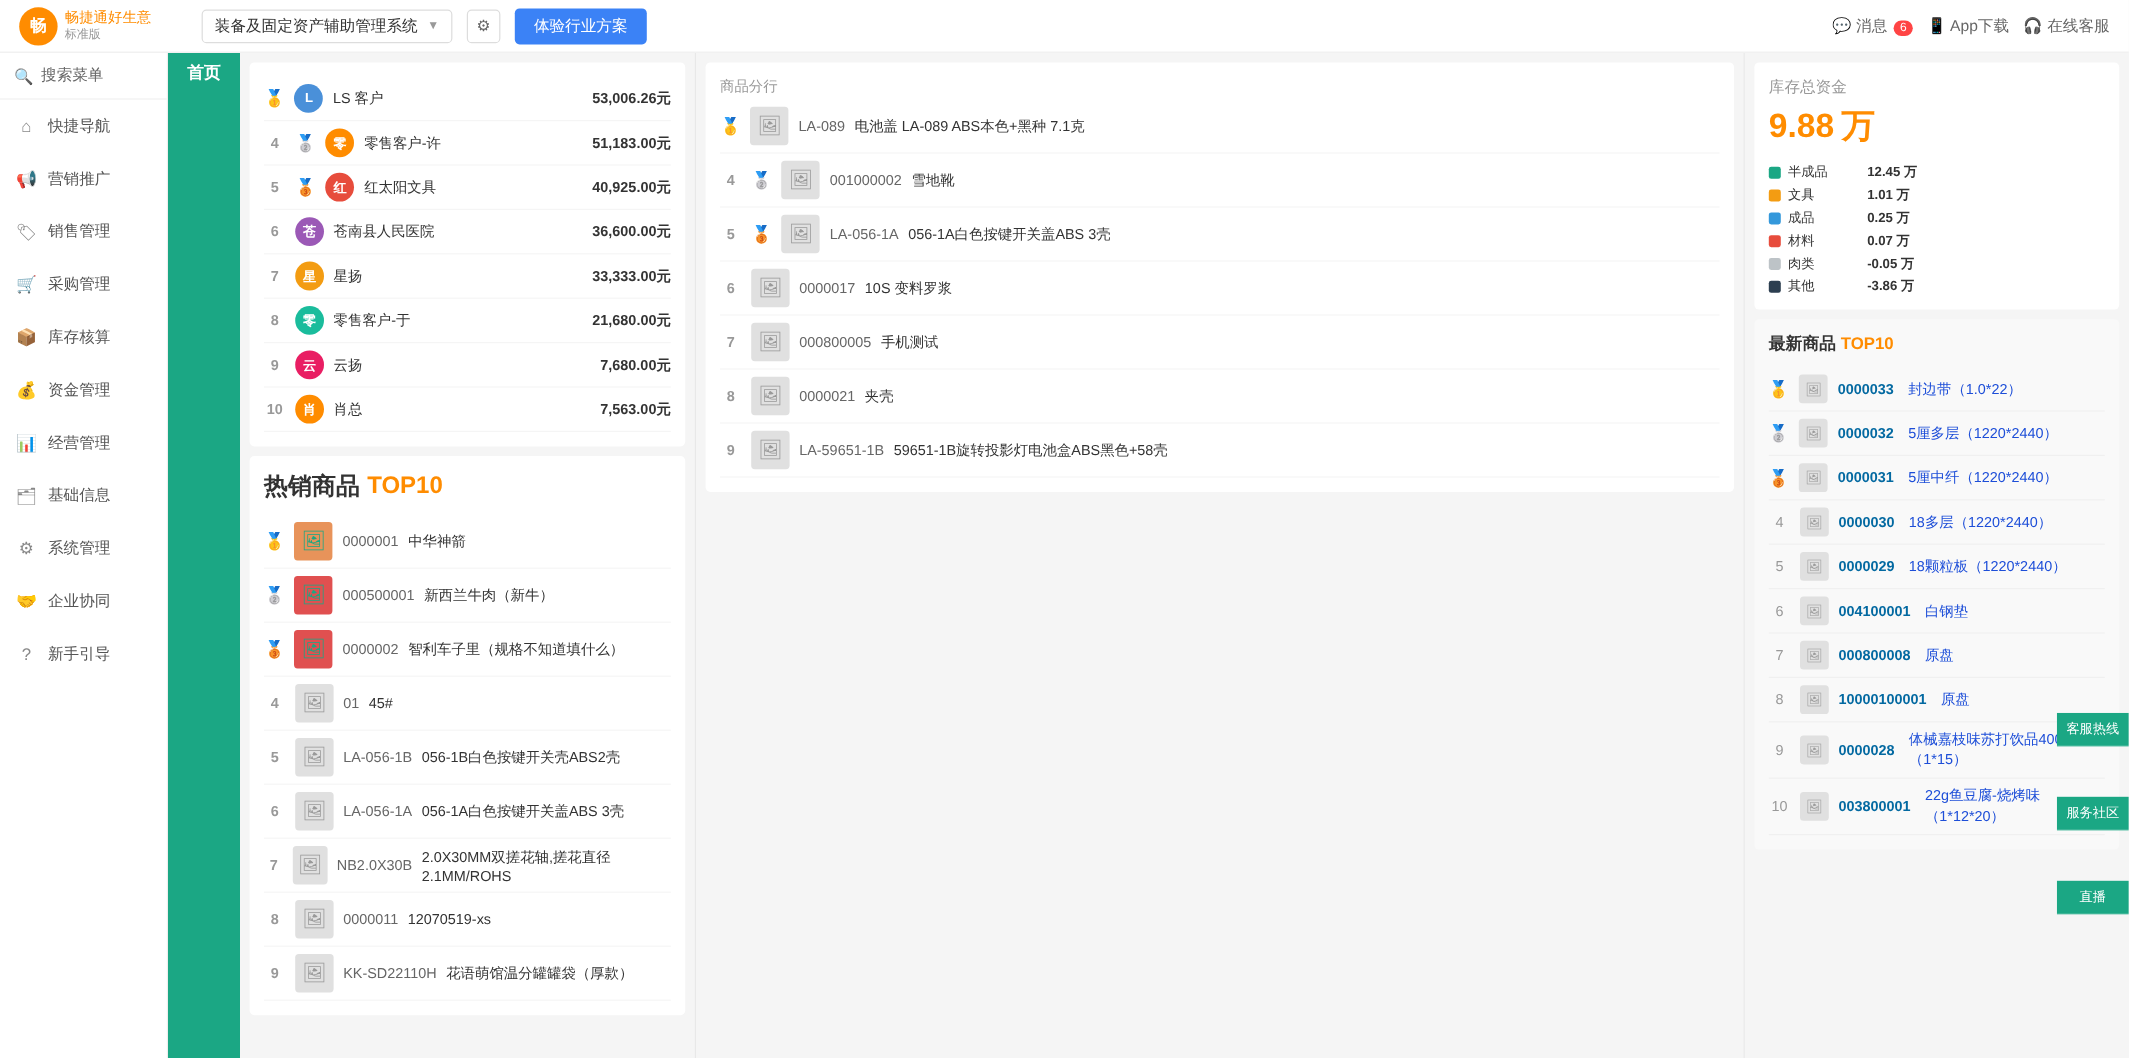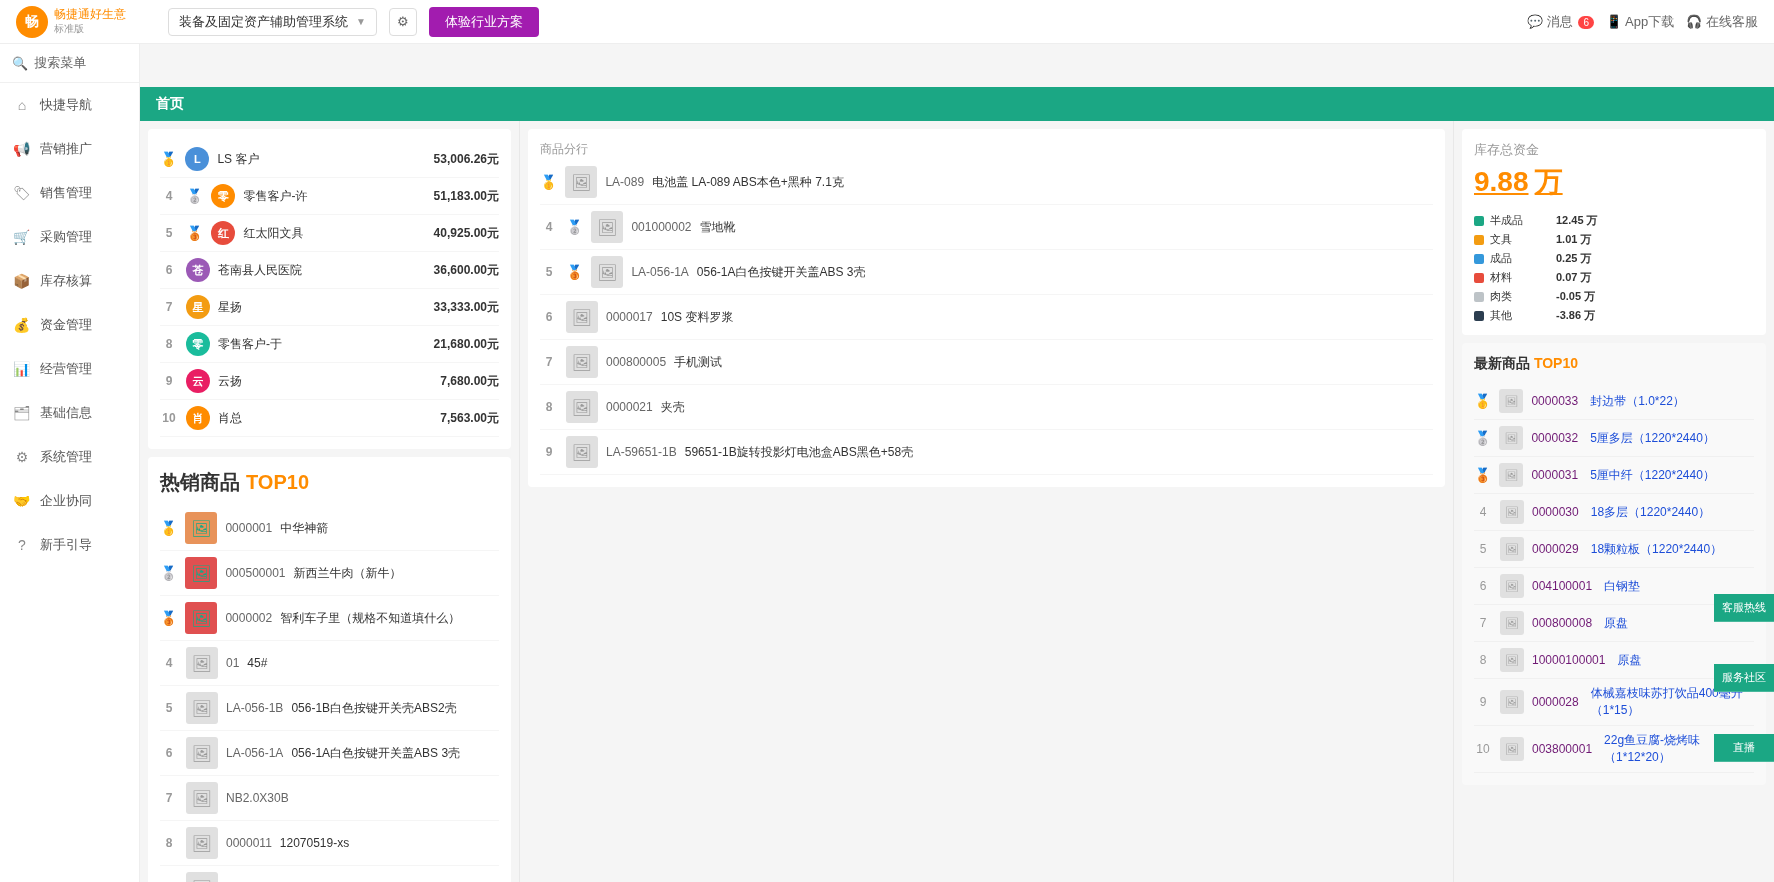--- a/index.html
+++ b/index.html
@@ -7,35 +7,35 @@
 
     
     .topbar { height: 44px; background: #fff; border-bottom: 1px solid #eee; display: flex; align-items: center; padding: 0 16px; gap: 12px; z-index: 10; }
     .topbar-logo { display: flex; align-items: center; gap: 6px; width: 140px; }
     .logo-icon { width: 32px; height: 32px; background: #ff8c00; border-radius: 50%; display: flex; align-items: center; justify-content: center; color: white; font-size: 14px; font-weight: bold; }
     .logo-text { font-size: 12px; color: #ff8c00; line-height: 1.3; }
     .logo-sub { font-size: 10px; color: #999; }
     .topbar-system { display: flex; align-items: center; gap: 8px; background: #fff; border: 1px solid #ddd; border-radius: 4px; padding: 4px 10px; font-size: 13px; color: #333; cursor: pointer; }
     .topbar-system .arrow { color: #999; font-size: 10px; }
     .gear-btn { width: 28px; height: 28px; border-radius: 4px; border: 1px solid #ddd; display: flex; align-items: center; justify-content: center; cursor: pointer; color: #666; }
-    .trial-btn { background: #a21caf; color: white; border: none; border-radius: 4px; padding: 6px 16px; cursor: pointer; font-size: 13px; }
+    .trial-btn { background: #3b82f6; color: white; border: none; border-radius: 4px; padding: 6px 16px; cursor: pointer; font-size: 13px; }
     .topbar-right { margin-left: auto; display: flex; align-items: center; gap: 12px; color: #666; font-size: 13px; }
     .topbar-right .badge { background: #f44; color: white; border-radius: 8px; font-size: 10px; padding: 1px 5px; margin-left: 2px; }
 
     
     .main-layout { display: flex; flex: 1; overflow: hidden; }
 
     
     .sidebar { width: 140px; background: #fff; border-right: 1px solid #eee; display: flex; flex-direction: column; overflow-y: auto; }
     .search-menu { padding: 10px 12px; display: flex; align-items: center; gap: 6px; color: #666; font-size: 13px; cursor: pointer; border-bottom: 1px solid #f0f0f0; }
     .sidebar-item { padding: 12px 12px; display: flex; align-items: center; gap: 8px; color: #555; font-size: 13px; cursor: pointer; }
     .sidebar-item .icon-circle { width: 20px; height: 20px; display: flex; align-items: center; justify-content: center; color: #888; font-size: 14px; }
 
     
-    .content { flex: 1; display: flex; flex-direction: column; overflow: hidden; margin-top: 43px; }
+    .content { flex: 1; display: flex; flex-direction: row; overflow: hidden; }
     .breadcrumb { background: #1ba784; color: white; padding: 8px 16px; font-size: 14px; font-weight: bold; }
 
     .content-body { flex: 1; display: flex; overflow: hidden; }
 
     
     .left-panel { width: 380px; background: #f5f5f5; overflow-y: auto; border-right: 1px solid #e8e8e8; }
 
     
     .middle-panel { flex: 1; background: #f5f5f5; overflow-y: auto; border-right: 1px solid #e8e8e8; }
 
@@ -58,39 +58,39 @@
     .rank-product-item { display: flex; align-items: center; gap: 8px; padding: 6px 0; border-bottom: 1px solid #f5f5f5; font-size: 12px; }
     .product-thumb { width: 32px; height: 32px; background: #e8f4f0; border-radius: 3px; display: flex; align-items: center; justify-content: center; color: #1ba784; font-size: 16px; }
     .product-thumb.gray { background: #e0e0e0; color: #999; }
     .product-code { color: #666; }
     .product-name { color: #333; }
 
     
     .inventory-section { background: #fff; margin: 8px; border-radius: 4px; padding: 12px; }
     .inventory-title { font-size: 13px; color: #999; margin-bottom: 4px; }
     .inventory-amount { font-size: 22px; font-weight: bold; color: #333; margin-bottom: 12px; }
-    .inventory-amount span { color: #ff8c00; font-size: 28px; text-decoration: underline; }
+    .inventory-amount span { color: #ff8c00; font-size: 28px; }
 
     .donut-chart-container { display: flex; align-items: center; gap: 16px; }
     .donut-svg { width: 110px; height: 110px; }
     .legend { display: flex; flex-direction: column; gap: 4px; font-size: 11px; }
     .legend-item { display: flex; align-items: center; gap: 6px; }
     .legend-dot { width: 10px; height: 10px; border-radius: 2px; flex-shrink: 0; }
     .legend-label { color: #333; width: 60px; }
     .legend-value { color: #333; font-weight: bold; }
     .chart-label { font-size: 11px; color: #999; text-align: center; margin-top: 4px; }
 
     .new-products-section { background: #f9f9f9; margin: 8px; border-radius: 4px; padding: 12px; }
     .new-products-title { font-size: 14px; font-weight: bold; color: #333; margin-bottom: 10px; }
     .new-products-title .top10-label { color: #ff8c00; }
 
     .new-product-item { display: flex; align-items: center; gap: 8px; padding: 6px 0; border-bottom: 1px solid #f0f0f0; font-size: 12px; }
     .np-rank { width: 18px; text-align: center; color: #999; }
     .np-thumb { width: 24px; height: 24px; background: #e0e0e0; border-radius: 3px; display: flex; align-items: center; justify-content: center; color: #999; font-size: 11px; }
-    .np-code { color: #701a75; margin-right: 4px; }
+    .np-code { color: #0369a1; margin-right: 4px; font-weight: bold; }
     .np-name { color: #1d4ed8; flex: 1; }
 
     
     .float-service { position: fixed; right: 0; bottom: 120px; display: flex; flex-direction: column; gap: 42px; }
     .float-btn { background: #1ba784; color: white; padding: 6px 8px; font-size: 11px; text-align: center; cursor: pointer; border-bottom: 1px solid rgba(255,255,255,0.2); }
 
     
     .avatar-blue { background: #4a90d9; }
     .avatar-orange { background: #ff8c00; }
     .avatar-red { background: #e74c3c; }
@@ -286,20 +286,21 @@
           <div class="rank-product-item">
             <span class="rank-num">6</span>
             <div class="product-thumb gray">🖼</div>
             <span class="product-code">LA-056-1A</span>
             <span class="product-name">056-1A白色按键开关盖ABS 3壳</span>
           </div>
           <div class="rank-product-item">
             <span class="rank-num">7</span>
             <div class="product-thumb gray">🖼</div>
             <span class="product-code">NB2.0X30B</span>
+            <span class="product-name">2.0X30MM双搓花轴,搓花直径2.1MM/ROHS</span>
           </div>
           <div class="rank-product-item">
             <span class="rank-num">8</span>
             <div class="product-thumb gray">🖼</div>
             <span class="product-code">0000011</span>
             <span class="product-name">12070519-xs</span>
           </div>
           <div class="rank-product-item">
             <span class="rank-num">9</span>
             <div class="product-thumb gray">🖼</div>

